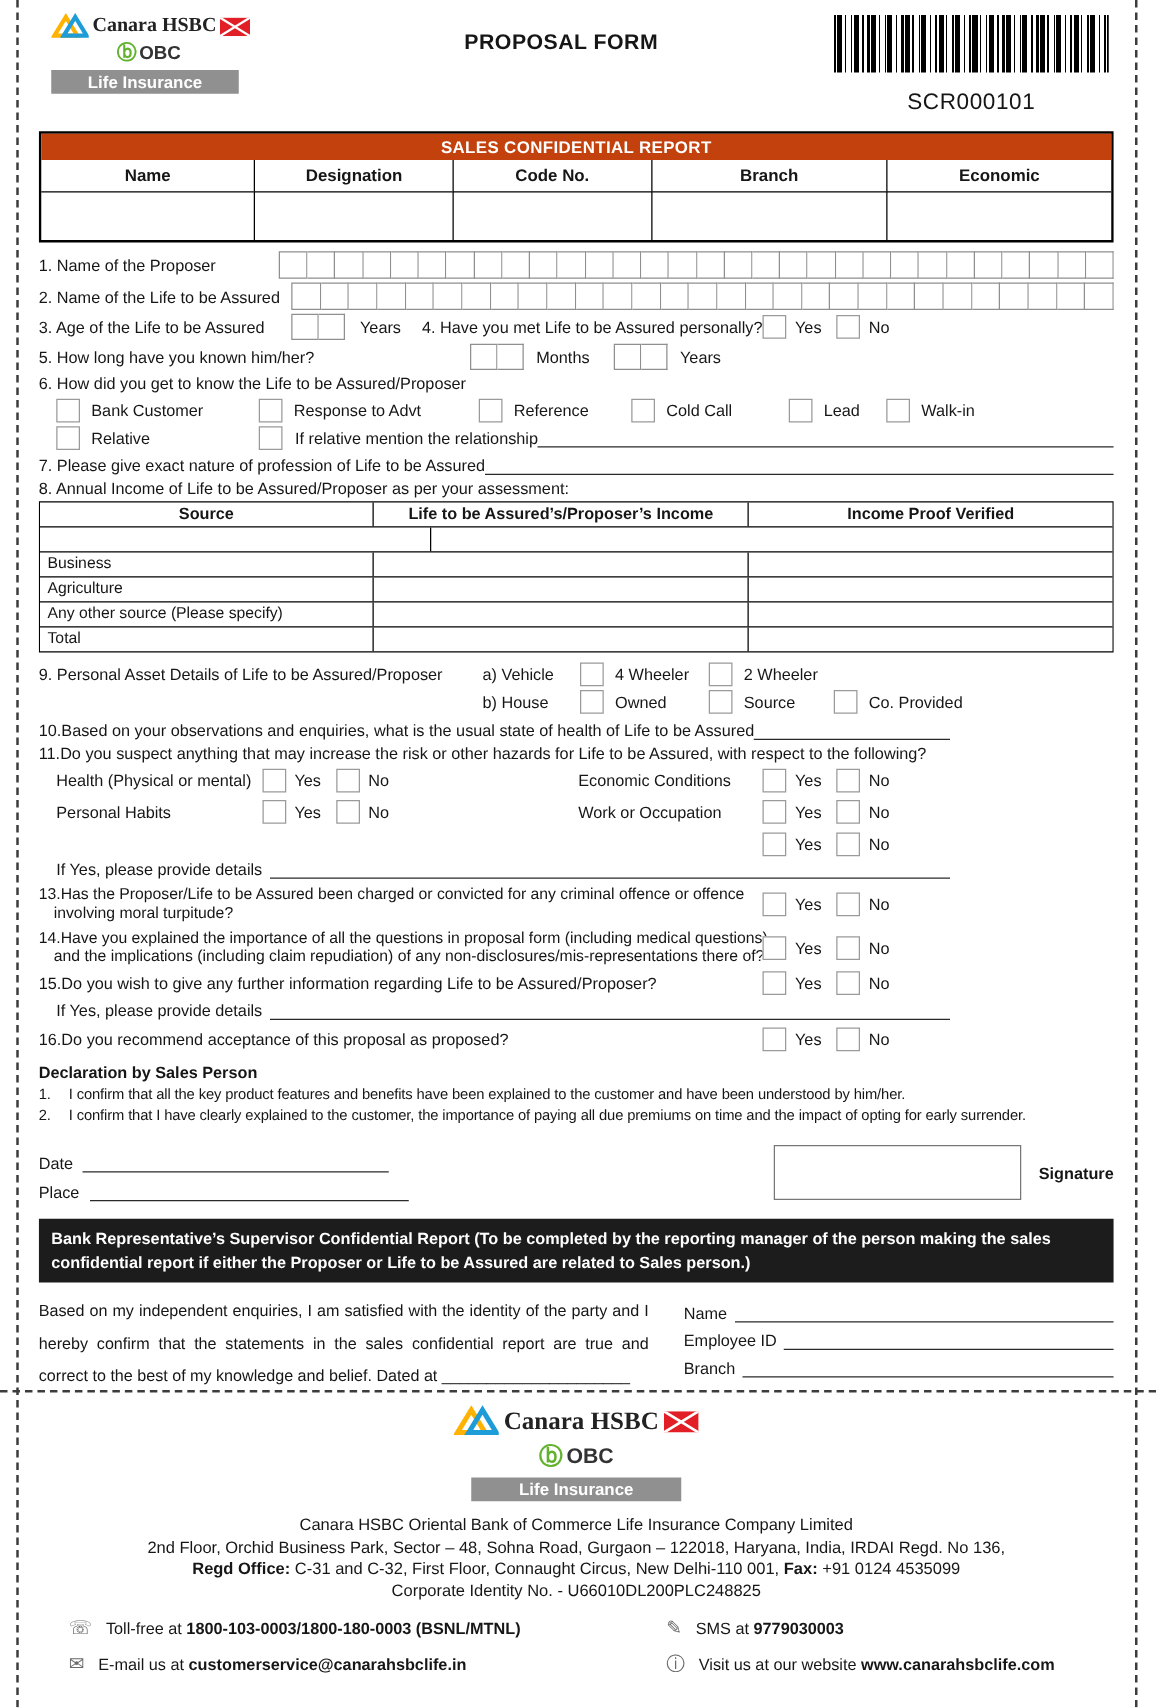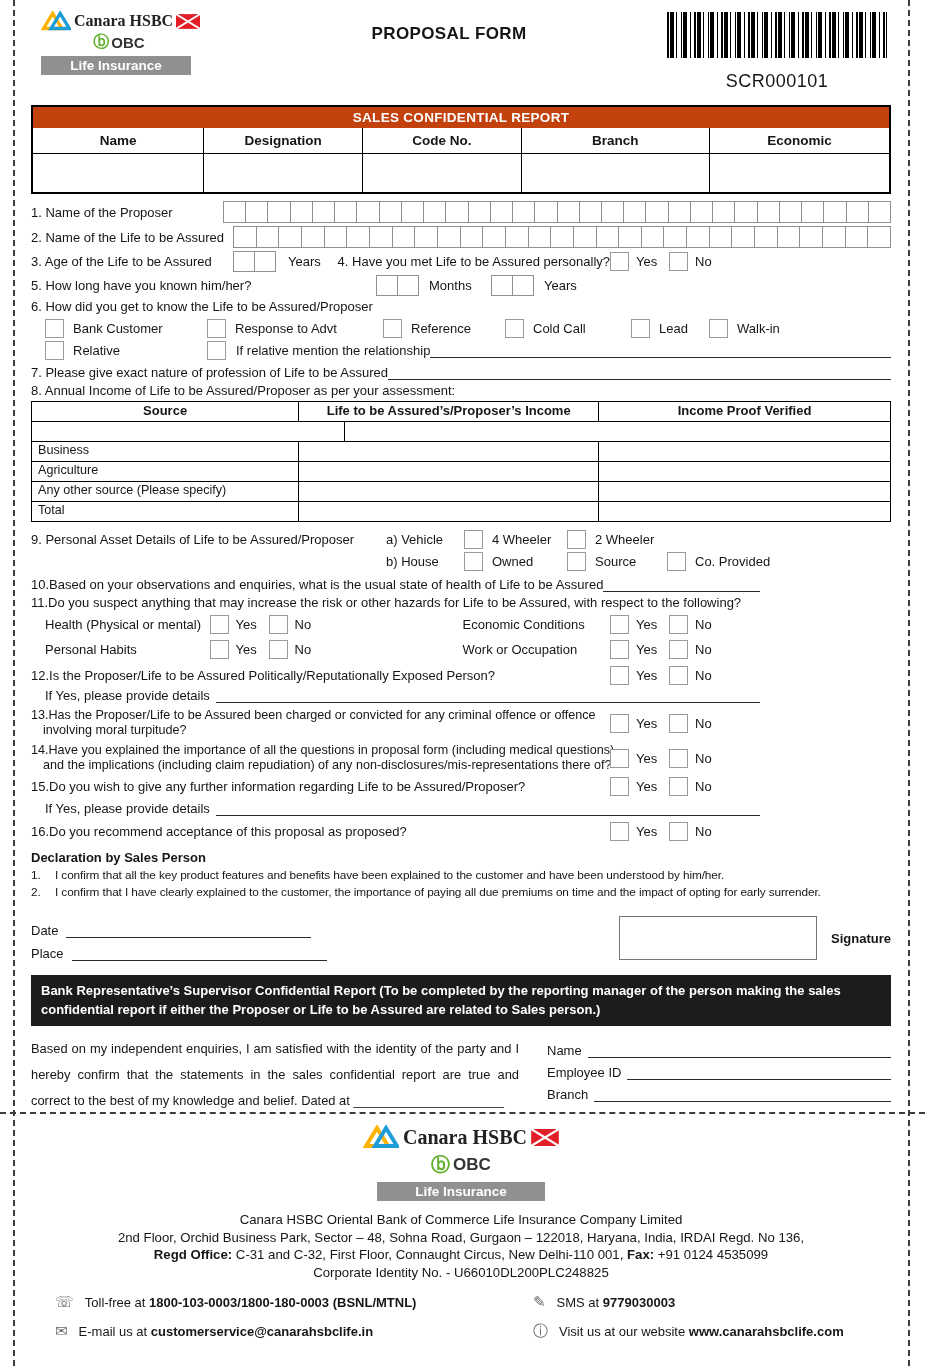--- a/index.html
+++ b/index.html
@@ -397,21 +397,20 @@
       <span style="width:172px;margin-left:103px;">Work or Occupation</span>
       <span class="yn yn-right">
         <span class="cb"></span>
           <span class="lab1">Yes</span>
         <span class="cb"></span>
           <span>No</span>
       </span>
     </div>
 
     <div class="qrow" style="margin-top:7px;">
-      <span>12.Is the Proposer/Life to be Assured Politically/Reputationally Exposed Person?</span>
       <span class="yn yn-right">
         <span class="cb"></span>
           <span class="lab1">Yes</span>
         <span class="cb"></span>
           <span>No</span>
       </span>
     </div>
     <div class="qrow ind">
       <span>If Yes, please provide details</span>
       <span class="fill" style="margin-right:131px;margin-left:6px;"></span>

